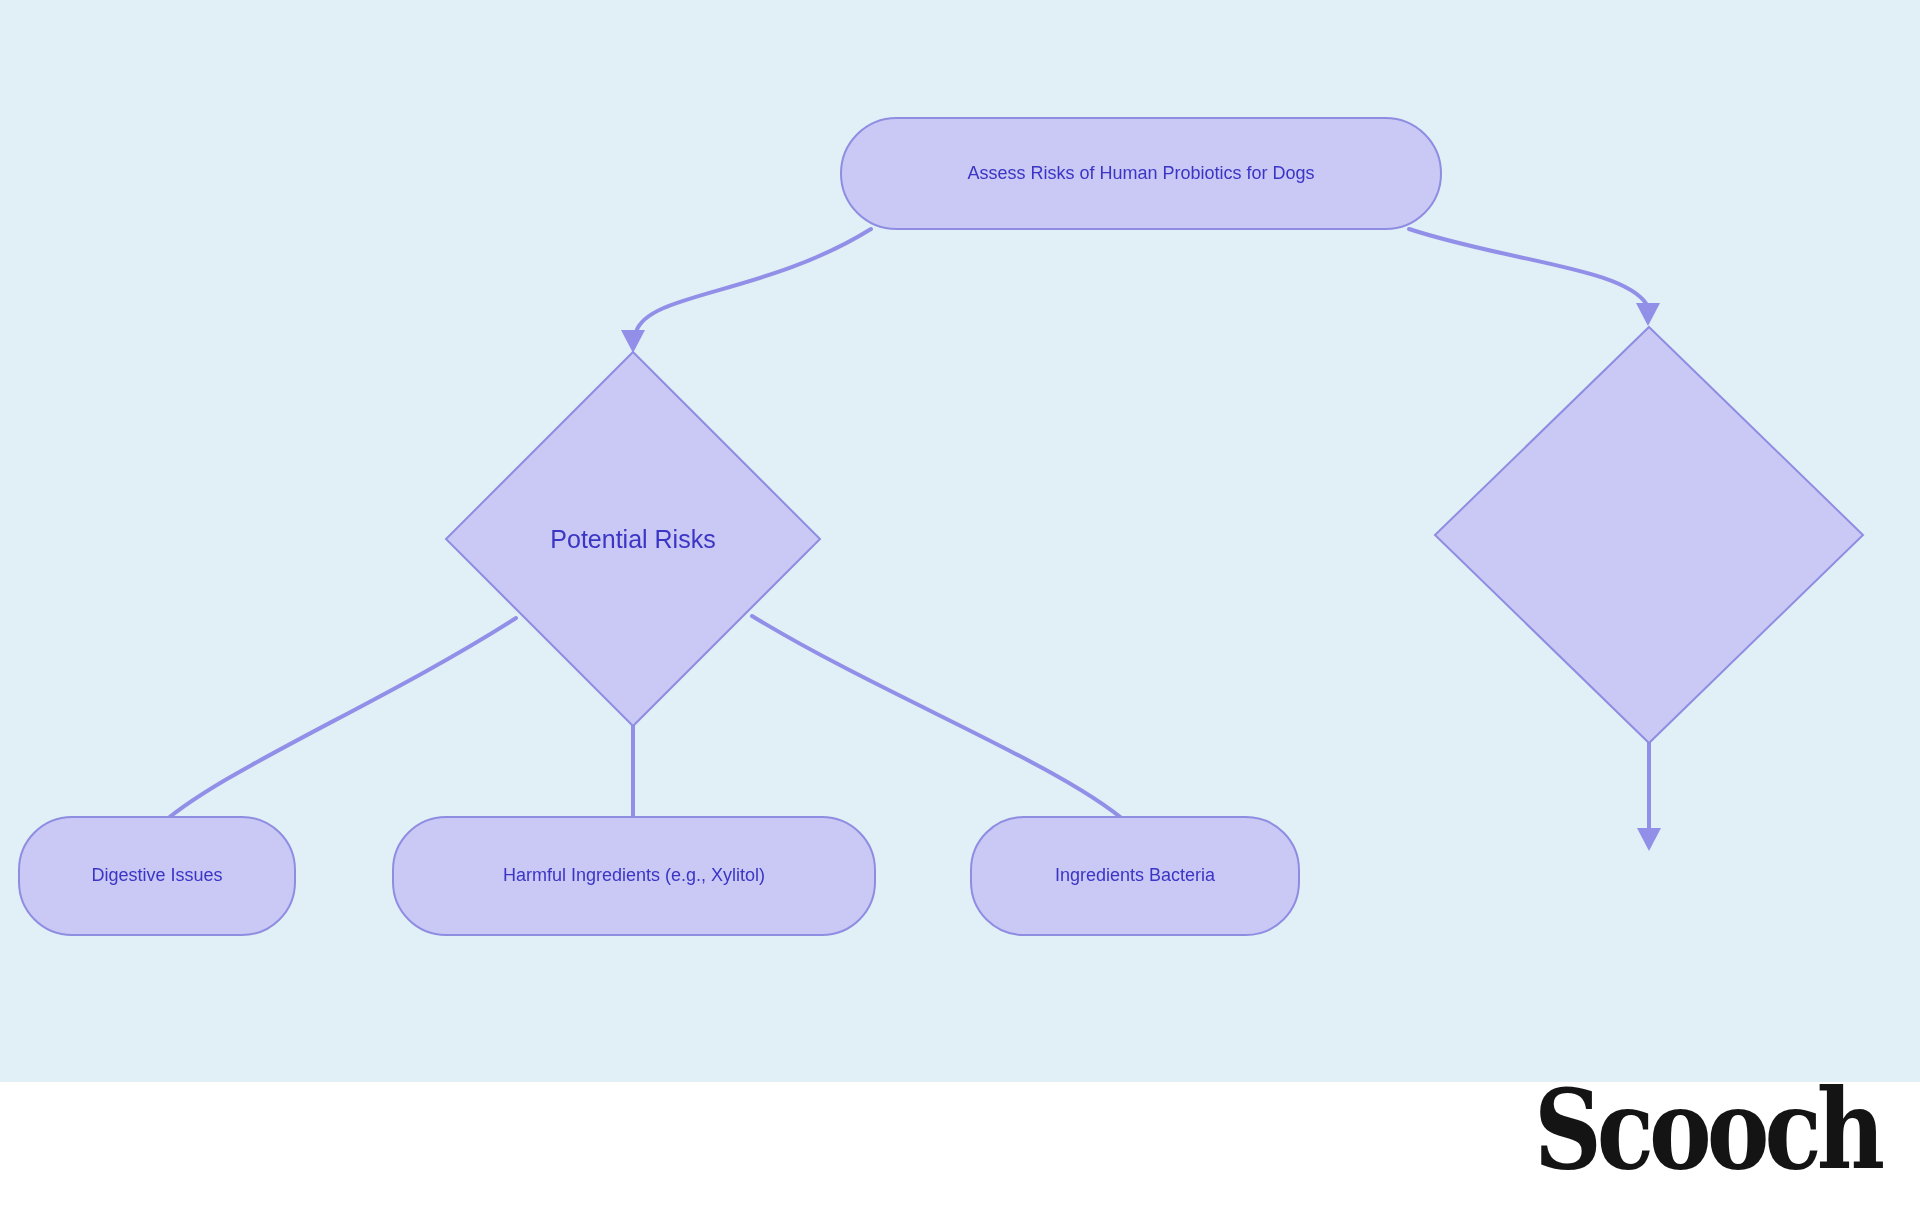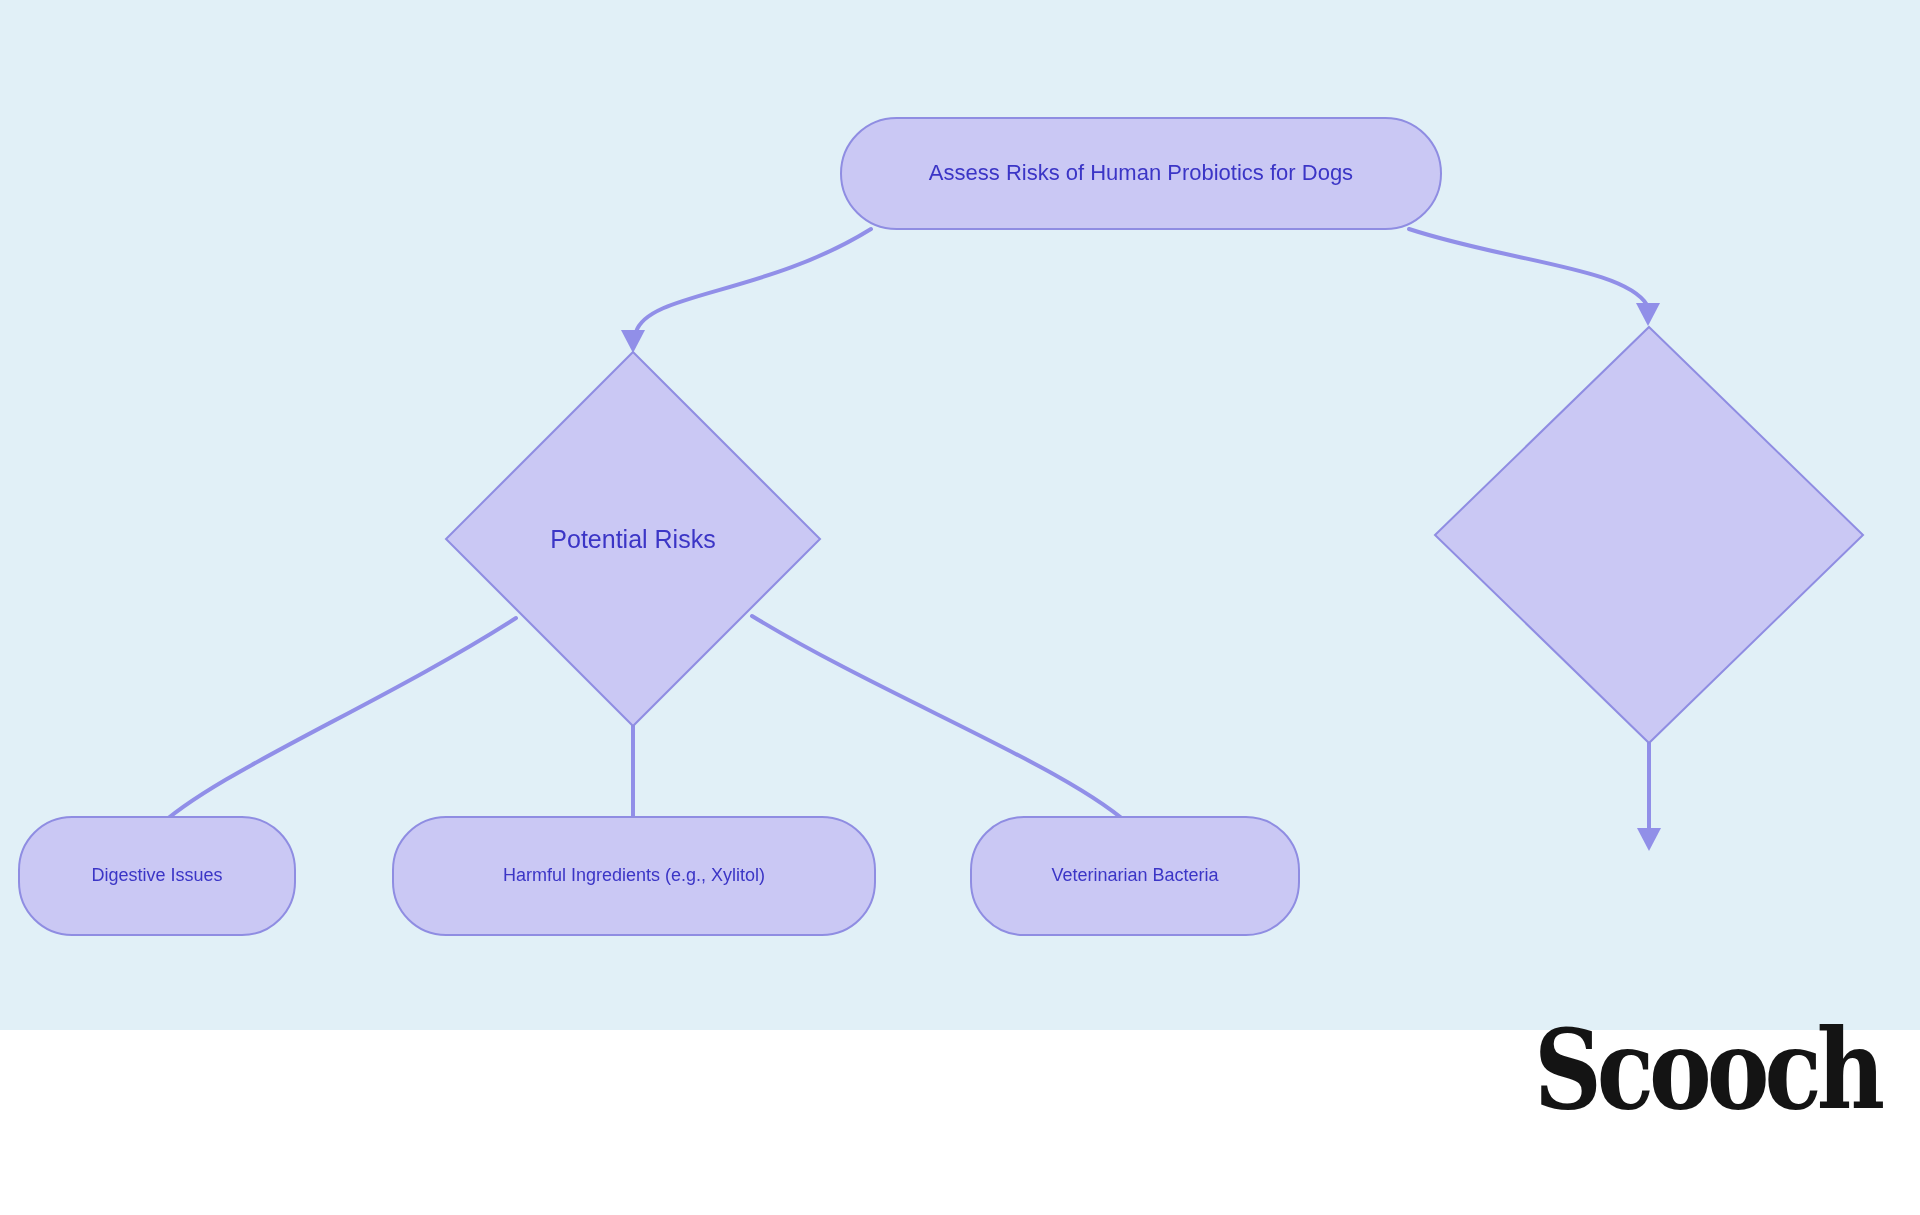--- a/index.html
+++ b/index.html
@@ -14,32 +14,32 @@
   *{margin:0;padding:0;box-sizing:border-box;}
   html,body{width:1920px;height:1215px;}
   body{font-family:"Liberation Sans", sans-serif;background:var(--footer-bg);overflow:hidden;}
   .canvas{position:relative;width:1920px;height:1215px;background:var(--footer-bg);}
   .chart-area{position:absolute;left:0;top:0;width:1920px;height:1082px;background:var(--bg);}
   .edges{position:absolute;left:0;top:0;width:1920px;height:1082px;}
   .edges path{fill:none;stroke:var(--edge);stroke-width:4;stroke-linecap:round;}
   .edges .arrowhead{fill:var(--edge);stroke:none;}
   .edges .diamond{fill:var(--node-fill);stroke:var(--node-border);stroke-width:2;}
   .node{position:absolute;display:flex;align-items:center;justify-content:center;
-        color:var(--node-text);font-size:22px;text-align:center;line-height:1.2;}
+        color:var(--node-text);font-size:18px;text-align:center;line-height:1.2;}
   .pill{background:var(--node-fill);border:2px solid var(--node-border);}
   .pill-top{left:840px;top:117px;width:602px;height:113px;border-radius:57px;}
   .pill-bottom{top:816px;height:120px;border-radius:54px;font-size:18px;}
   .pill-digestive{left:18px;width:278px;}
   .pill-harmful{left:392px;width:484px;}
   .pill-ineffective{left:970px;width:330px;}
   .pill-choose{left:1397px;width:499px;}
   .diamond-label{background:transparent;border:none;font-size:25px;text-align:center;}
   .label-potential{left:483px;top:514px;width:300px;height:50px;}
   .label-vet{left:1474px;top:512px;width:350px;height:50px;}
-  .footer{position:absolute;left:0;top:1030px;width:1920px;height:107px;background:var(--footer-bg);text-align:center;}
+  .footer{position:absolute;left:0;top:1090px;width:1920px;height:107px;background:var(--footer-bg);text-align:center;}
   .logo{position:absolute;right:40px;bottom:12px;
         font-family:"DejaVu Serif", serif;font-weight:900;font-size:94px;line-height:1;
         letter-spacing:-5px;color:var(--logo);
         transform:scaleY(1.18);transform-origin:bottom right;}
 </style>
 </head>
 <body>
 
 <div class="canvas">
   <div class="chart-area">
@@ -66,20 +66,20 @@
 
     <div class="node pill pill-top">Assess Risks of Human Probiotics for Dogs</div>
 
     <div class="node diamond-label label-potential">Potential Risks</div>
 
 
     <div class="node pill pill-bottom pill-digestive">Digestive Issues</div>
 
     <div class="node pill pill-bottom pill-harmful">Harmful Ingredients (e.g., Xylitol)</div>
 
-    <div class="node pill pill-bottom pill-ineffective">Veterinarian Bacteria</div>
+    <div class="node pill pill-bottom pill-ineffective">Ingredients Bacteria</div>
 
   </div>
 
   <div class="footer">
     <div class="logo">Scooch</div>
   </div>
 </div>
 
 </body></html>

